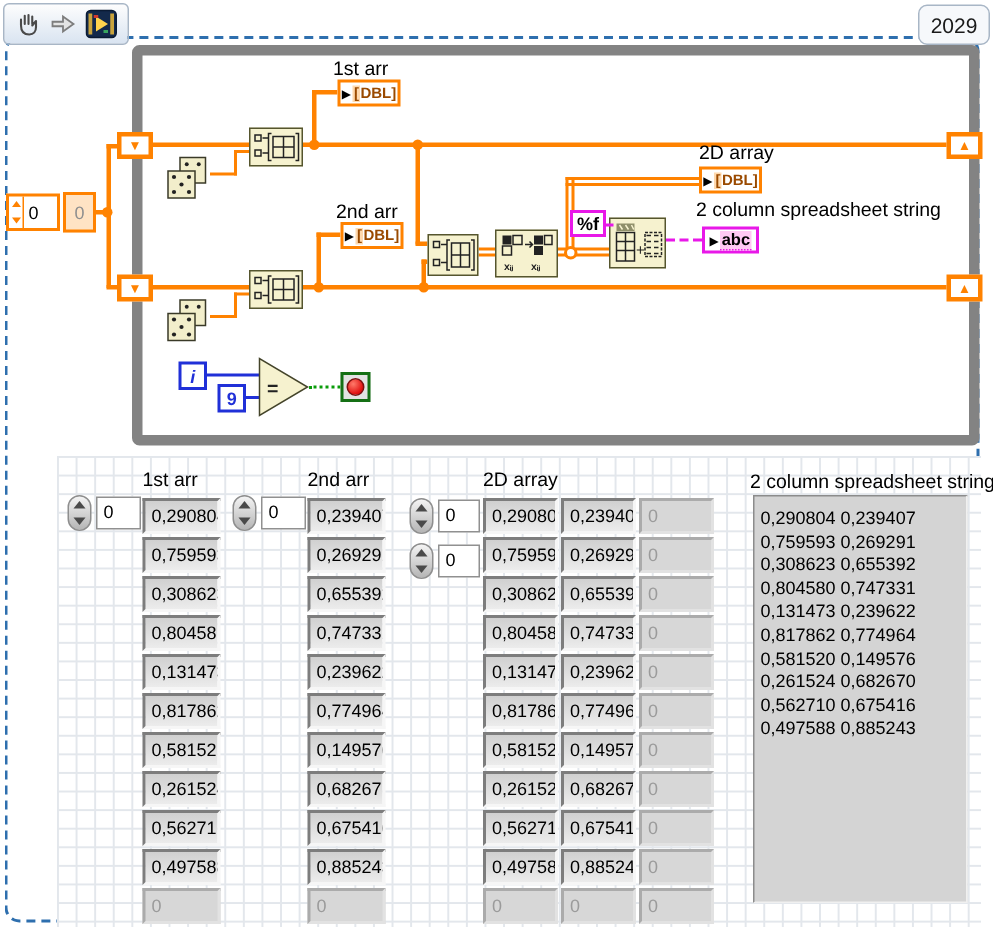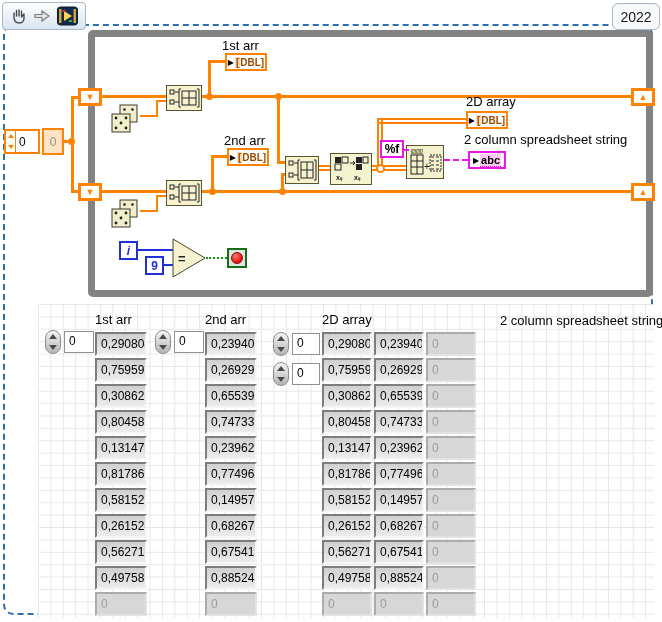--- a/index.html
+++ b/index.html
@@ -95,21 +95,21 @@
   <svg width="21" height="20" viewBox="0 0 21 20">
     <rect x="0.5" y="1" width="20" height="18" rx="3" fill="#13294b" stroke="#0a1a33"></rect>
     <rect x="2" y="3" width="2.5" height="14" fill="#caa43c"></rect>
     <rect x="16.5" y="3" width="2.5" height="14" fill="#caa43c"></rect>
     <polygon points="7,5 15,10 7,15" fill="#ffd34d"></polygon>
     <rect x="5.5" y="4" width="3" height="2" fill="#d23a2e"></rect>
     <rect x="12" y="14" width="3" height="2" fill="#38a55f"></rect>
   </svg>
 </div>
 
-<div class="abs year-badge">2022</div>
+<div class="abs year-badge">2029</div>
 
 <div class="abs loop"></div>
 
 <div class="abs ctrl">
   <span class="spin-col">
       <span class="tri-up"></span>
       <span class="tri-dn"></span>
     </span>
   <span style="padding-left:3px">0</span>
 </div>
@@ -376,13 +376,23 @@
       <div class="cell dim">0</div>
       <div class="cell dim">0</div>
       <div class="cell dim">0</div>
       <div class="cell dim">0</div>
       <div class="cell dim">0</div>
       <div class="cell dim">0</div>
       <div class="cell dim">0</div>
     </div>
 
   <div class="plabel" style="left:462px;top:9px">2 column spreadsheet string</div>
+  <div class="strbox">0,290804 0,239407
+0,759593 0,269291
+0,308623 0,655392
+0,804580 0,747331
+0,131473 0,239622
+0,817862 0,774964
+0,581520 0,149576
+0,261524 0,682670
+0,562710 0,675416
+0,497588 0,885243</div>
 </div>
 
 </body></html>

